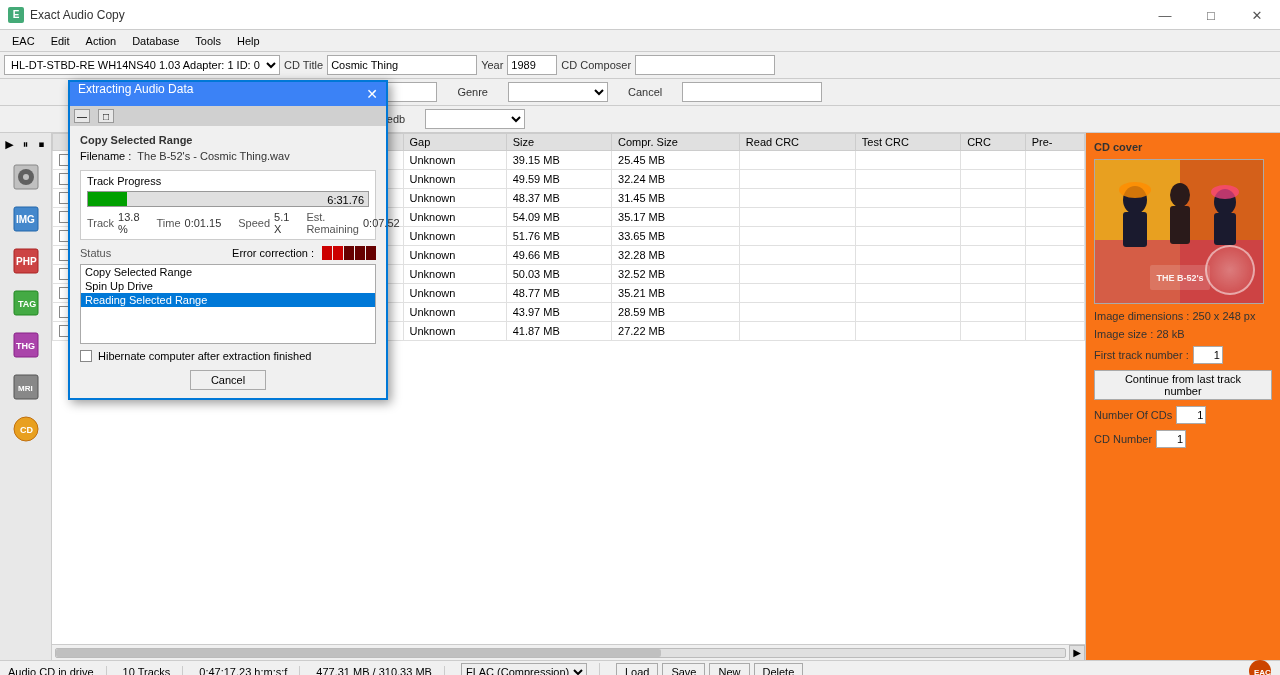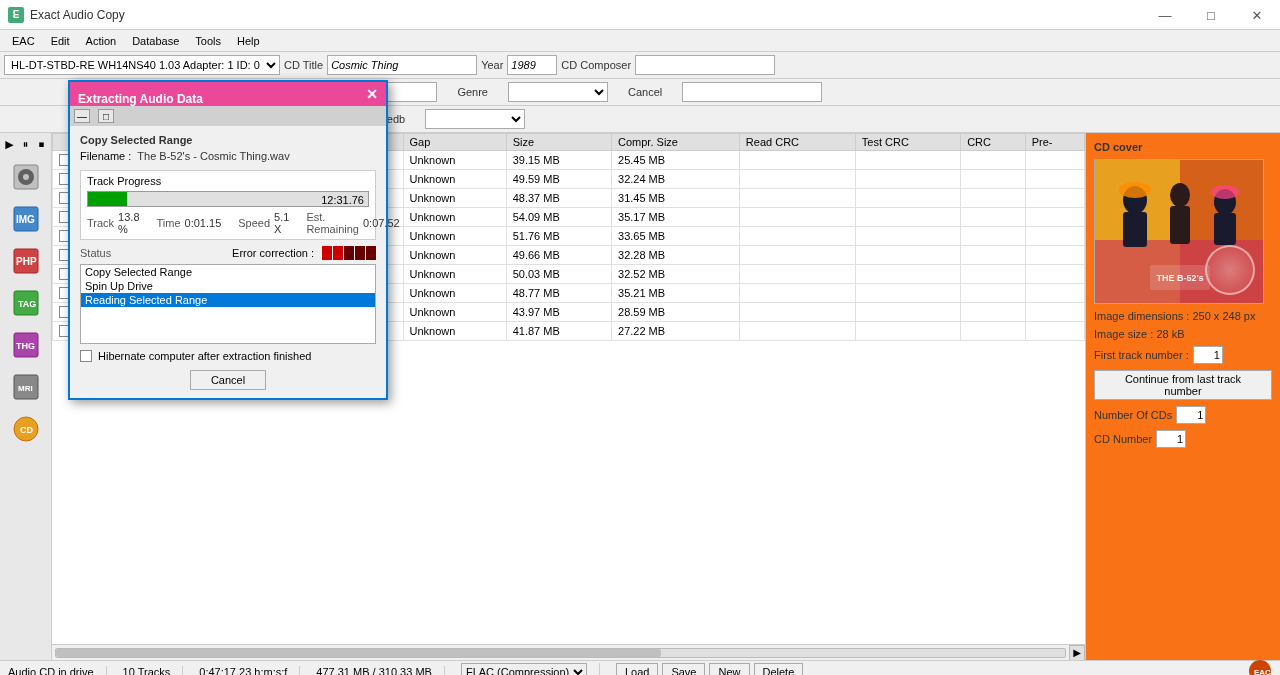--- a/index.html
+++ b/index.html
@@ -93,21 +93,20 @@
       font-size: 11px;
       color: #333;
       white-space: nowrap;
     }
     .text-input {
       height: 20px;
       font-size: 11px;
       border: 1px solid #aaa;
       background: white;
       padding: 4px 3px;
-      font-style: italic;
     }
     .combo-input {
       height: 20px;
       font-size: 11px;
       border: 1px solid #aaa;
       background: white;
       padding: 0 2px;
     }
 
     
@@ -320,28 +319,28 @@
       position: absolute;
       top: 80px;
       left: 68px;
       width: 320px;
       background: #f0f0f0;
       border: 2px solid #0078d7;
       box-shadow: 3px 3px 10px rgba(0,0,0,0.4);
       pointer-events: all;
     }
     .modal-title-bar {
-      background: #ec4899;
+      background: #3b82f6;
       color: white;
       height: 24px;
       display: flex;
-      align-items: flex-end;
+      align-items: flex-start;
       padding: 0 8px;
       font-size: 12px;
-      font-weight: bold;
+      font-weight: normal;
       position: relative;
     }
     .modal-close-btn {
       position: absolute;
       right: 4px;
       top: 2px;
       width: 20px;
       height: 20px;
       display: flex;
       align-items: center;
@@ -902,21 +901,21 @@
       <div class="modal-section-title">Copy Selected Range</div>
       <div class="modal-filename-row">
         <span class="modal-filename-label">Filename :</span>
         <span class="modal-filename-value">The B-52's - Cosmic Thing.wav</span>
       </div>
 
       <div class="track-progress-section">
         <div class="track-progress-title">Track Progress</div>
         <div class="progress-bar-outer">
           <div class="progress-bar-inner" id="progress-inner" style="width: 13.8%;"></div>
-          <span class="progress-time">12:31.76</span>
+          <span class="progress-time">6:31.76</span>
         </div>
         <div class="progress-stats">
           <div class="progress-stat">
             <span class="stat-label">Track</span>
             <span class="stat-value">13.8 %</span>
           </div>
           <div class="progress-stat">
             <span class="stat-label">Time</span>
             <span class="stat-value">0:01.15</span>
           </div>

